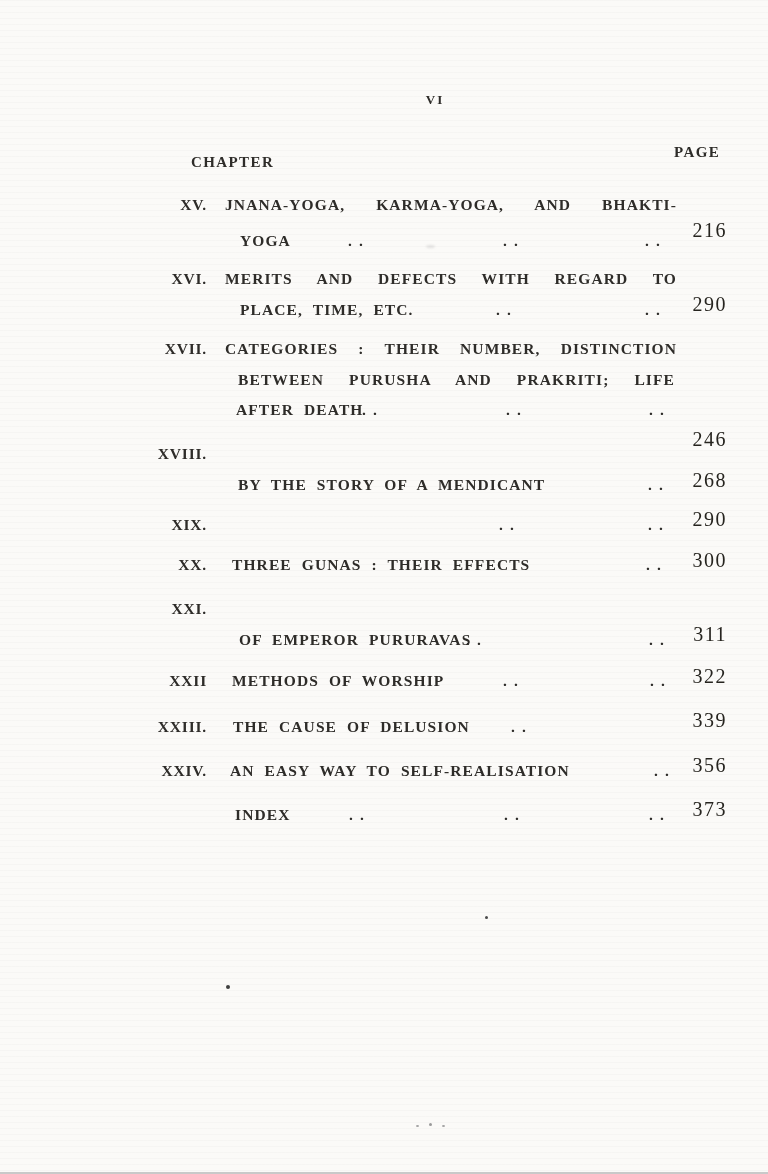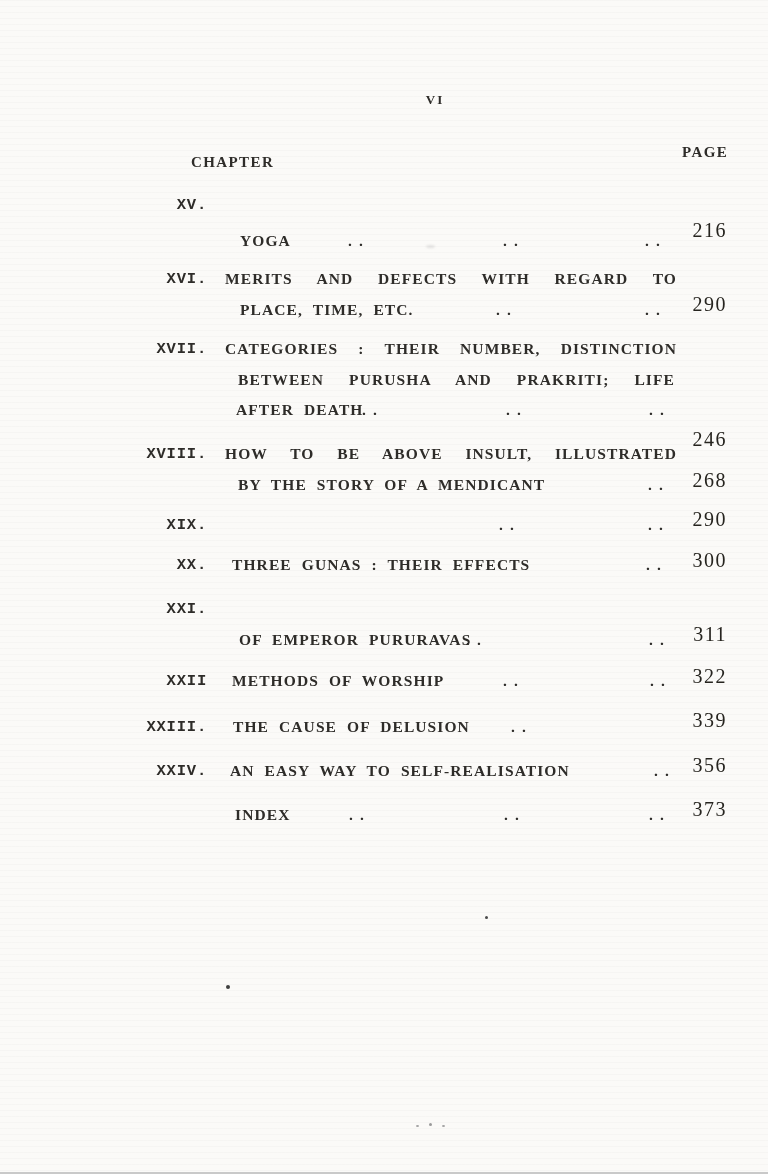--- a/index.html
+++ b/index.html
@@ -41,21 +41,20 @@
     text-align: justify;
     text-align-last: justify;
     height: 18px;
     overflow: hidden;
   }
   .num {
     left: 141px;
     width: 66px;
     text-align: right;
     letter-spacing: 0.8px;
-    font-family: Liberation Mono, monospace;
   }
   .dots { letter-spacing: 7px; word-spacing: 0; }
   .pg {
     position: absolute;
     left: 657px;
     width: 70px;
     text-align: right;
     font-weight: 400;
     font-size: 20px;
     line-height: 22px;
@@ -80,23 +79,24 @@
   }
 </style>
 </head>
 <body>
 
 <div class="page">
 
   <span class="t folio" style="top:91px; left:400px; width:70px; text-align:center;">VI</span>
 
   <span class="t hdr" style="top:153px; left:144px;margin-left:47px;">CHAPTER</span>
-  <span class="t hdr" style="top:143px; left:674px;margin-left:8px;">PAGE</span>
+  <span class="t hdr" style="top:143px; left:674px;">PAGE</span>
 
   <span class="t num" style="top:196px;">XV.</span>
+  <span class="t fill" style="top:196px; left:225px; width:452px;">JNANA-YOGA, KARMA-YOGA, AND BHAKTI-</span>
   <span class="t" style="top:232px; left:240px;">YOGA</span>
   <span class="t dots" style="top:232px; left:348px;">..</span>
   <span class="t dots" style="top:232px; left:503px;">..</span>
   <span class="t dots" style="top:232px; left:645px;">..</span>
   <span class="pg" style="top:219px;">216</span>
 
   <span class="t num" style="top:270px;">XVI.</span>
   <span class="t fill" style="top:270px; left:225px; width:452px;">MERITS AND DEFECTS WITH REGARD TO</span>
   <span class="t" style="top:301px; left:240px;">PLACE, TIME, ETC.</span>
   <span class="t dots" style="top:301px; left:496px;">..</span>
@@ -106,21 +106,20 @@
   <span class="t num" style="top:340px;">XVII.</span>
   <span class="t fill" style="top:340px; left:225px; width:452px;">CATEGORIES : THEIR NUMBER, DISTINCTION</span>
   <span class="t fill" style="top:371px; left:238px; width:437px;">BETWEEN PURUSHA AND PRAKRITI; LIFE</span>
   <span class="t" style="top:401px; left:236px;">AFTER DEATH</span>
   <span class="t dots" style="top:401px; left:362px;">..</span>
   <span class="t dots" style="top:401px; left:506px;">..</span>
   <span class="t dots" style="top:401px; left:649px;">..</span>
   <span class="pg" style="top:394px;margin-top:34px;">246</span>
 
   <span class="t num" style="top:445px;">XVIII.</span>
-  <span class="t fill" style="top:445px; left:225px; width:452px;">HOW TO BE ABOVE INSULT, ILLUSTRATED</span>
   <span class="t" style="top:476px; left:238px;">BY THE STORY OF A MENDICANT</span>
   <span class="t dots" style="top:476px; left:648px;">..</span>
   <span class="pg" style="top:469px;">268</span>
 
   <span class="t num" style="top:516px;">XIX.</span>
   <span class="t dots" style="top:516px; left:499px;">..</span>
   <span class="t dots" style="top:516px; left:648px;">..</span>
   <span class="pg" style="top:508px;">290</span>
 
   <span class="t num" style="top:556px;">XX.</span>

